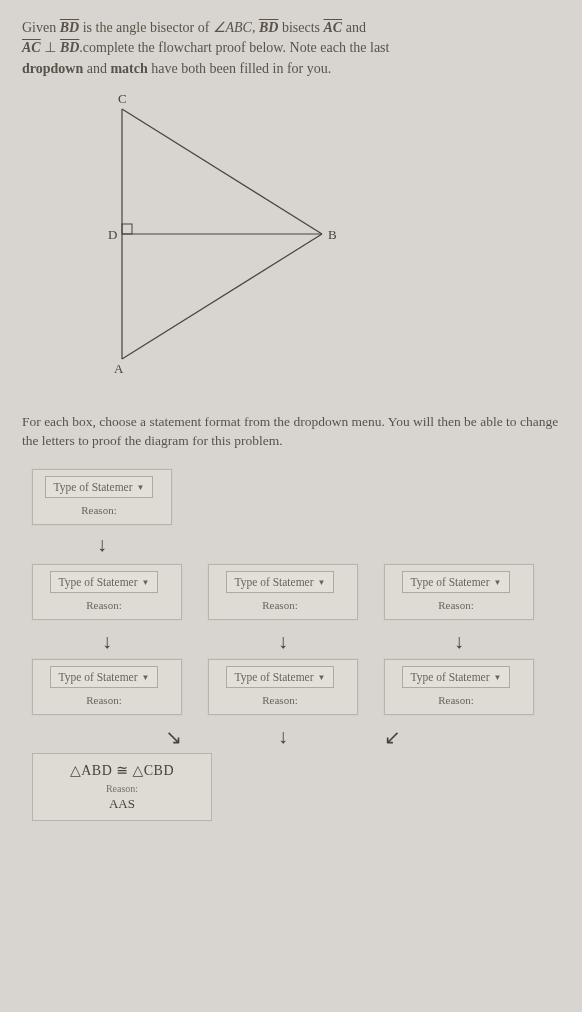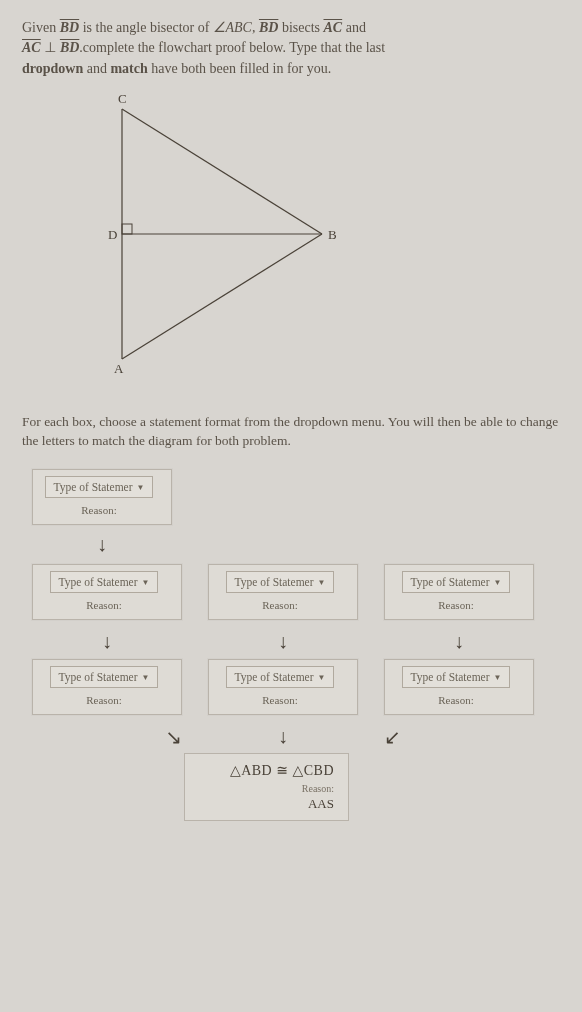--- a/index.html
+++ b/index.html
@@ -82,23 +82,22 @@
     .final-arrows {
       display: flex;
       gap: 26px;
       margin-top: 2px;
       margin-bottom: 4px;
     }
     .conclusion {
       border: 1px solid #b9b3aa;
       background: #dedbd5;
       padding: 8px 14px;
-      text-align: right;
-      margin-left: 152px;
-      width: 165px;
+      text-align: center;
+      width: 180px;
     }
     .concl-stmt {
       font-size: 14px;
       font-family: 'Times New Roman', serif;
       color: #4a4238;
       letter-spacing: 0.5px;
     }
     .concl-reason-lbl {
       font-size: 10px;
       color: #7a7266;
@@ -112,40 +111,40 @@
     }
     .box.w1 { width: 140px; }
     .box.w2 { width: 150px; }
     .col0 { width: 140px; }
   </style>
 </head>
 <body>
 
 <div class="prompt">
   <span>Given </span><span class="overline ital bold">BD</span><span> is the angle bisector of </span><span class="ital">∠ABC</span><span>, </span><span class="overline ital bold">BD</span><span> bisects </span><span class="overline ital bold">AC</span><span> and </span><br>
-  <span class="overline ital bold">AC</span><span> ⊥ </span><span class="overline ital bold">BD</span><span>.complete the flowchart proof below. Type that the last </span><br>
+  <span class="overline ital bold">AC</span><span> ⊥ </span><span class="overline ital bold">BD</span><span>.complete the flowchart proof below. Note each the last </span><br>
   <span class="bold">dropdown</span><span> and </span><span class="bold">match</span><span> have both been filled in for you.</span>
 </div>
 
 <div class="diagram">
   <svg width="260" height="290" viewBox="0 0 260 290">
     <line x1="30" y1="20" x2="30" y2="270" stroke="#4a4238" stroke-width="1.2"></line>
     <line x1="30" y1="20" x2="230" y2="145" stroke="#4a4238" stroke-width="1.2"></line>
     <line x1="30" y1="270" x2="230" y2="145" stroke="#4a4238" stroke-width="1.2"></line>
     <line x1="30" y1="145" x2="230" y2="145" stroke="#4a4238" stroke-width="1.2"></line>
     <rect x="30" y="135" width="10" height="10" fill="none" stroke="#4a4238" stroke-width="1"></rect>
     <text x="26" y="14" font-size="13" fill="#4a4238">C</text>
     <text x="16" y="150" font-size="13" fill="#4a4238">D</text>
     <text x="236" y="150" font-size="13" fill="#4a4238">B</text>
     <text x="22" y="284" font-size="13" fill="#4a4238">A</text>
   </svg>
 </div>
 
 <div class="caption">
-  <span>For each box, choose a statement format from the dropdown menu. You will then be able to change the letters to match the diagram for both problem.</span>
+  <span>For each box, choose a statement format from the dropdown menu. You will then be able to change the letters to proof the diagram for this problem.</span>
 </div>
 
 <div class="flow">
 
   <div class="row row0">
     <div class="box w1">
       <div class="stmt-btn">
         <span>Type of Statemer</span>
           <span class="caret">▼</span>
       </div>

